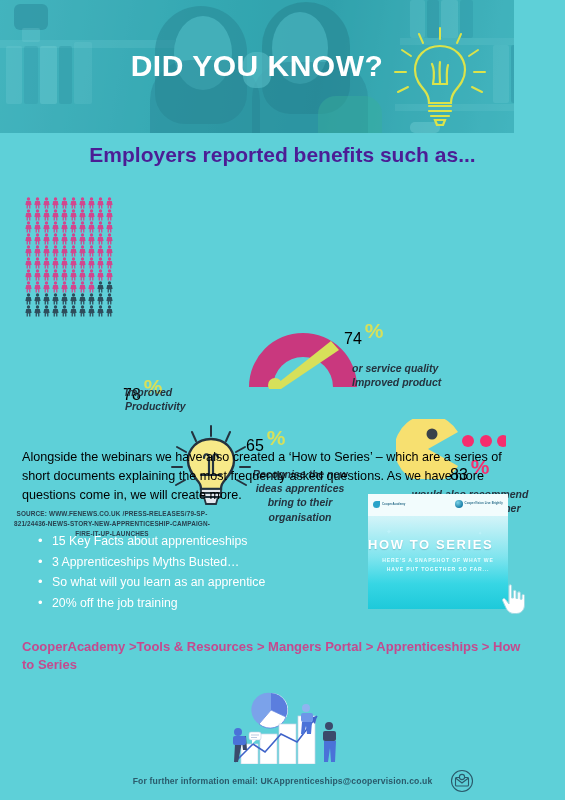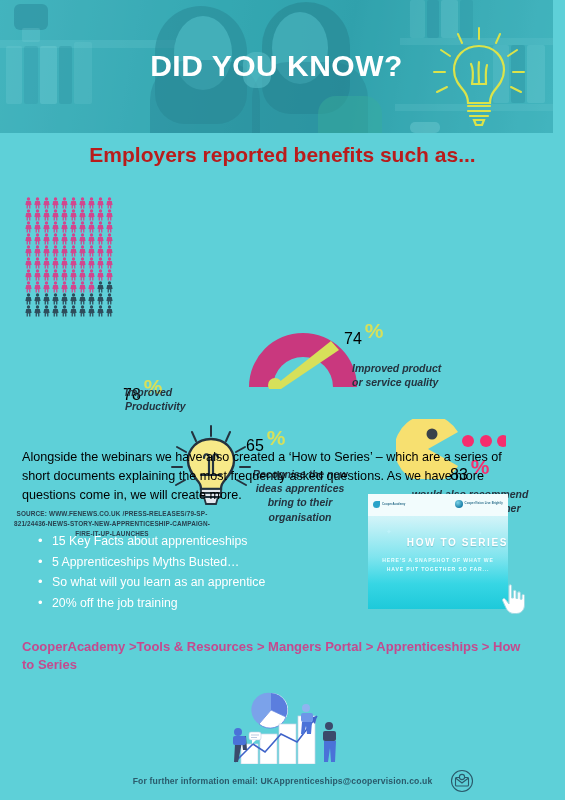--- a/index.html
+++ b/index.html
@@ -5,21 +5,21 @@
   * { box-sizing: border-box; margin: 0; padding: 0; }
   html, body {
     width: 565px; height: 800px;
     font-family: "Liberation Sans", sans-serif;
     background: #5ed0d8;
     overflow: hidden;
   }
   .page { position: relative; width: 565px; height: 800px; background: #5ed0d8; }
 
   
-  .hero { position: relative; width: 553px; height: 133px; overflow: hidden; background:#2fa8ae; }
+  .hero { position: relative; width: 514px; height: 133px; overflow: hidden; background:#2fa8ae; }
   .hero-photo { position:absolute; inset:0; }
   
   .ph-bg {
     position:absolute; inset:0;
     background:
       linear-gradient(100deg, #64c8cf 0%, #57bec6 18%, #3fb3bb 40%, #36a9b2 62%, #4fb9c0 80%, #63c9d0 100%);
   }
   .ph-shelf { position:absolute; background:rgba(255,255,255,0.10); }
   .ph-b { position:absolute; border-radius:2px; }
   .ph-person { position:absolute; border-radius:50% 50% 45% 45%; }
@@ -29,21 +29,21 @@
     position:absolute; left:0; right:0; top:49px; text-align:center;
     color:#ffffff; font-size:30px; font-weight:bold; letter-spacing:0.5px;
     font-family:"Liberation Sans", sans-serif;
   }
   .hero-bulb { position:absolute; right:26px; top:26px; width:96px; height:100px; }
 
   
   .stats { position:relative; width:565px; height:292px; background:#5ed0d8; }
   .section-title {
     position:absolute; top:10px; left:0; right:0; text-align:center;
-    color:#b91c1c; font-size:21px; font-weight:bold;
+    color:#4c1d95; font-size:21px; font-weight:bold;
   }
 
   .people-grid {
     position:absolute; left:24px; top:62px;
     display:grid; grid-template-columns: repeat(10, 9px);
     grid-auto-rows: 12px; gap:0px;
   }
   .person { width:9px; height:12px; }
   .pct { font-size:21px; font-weight:bold; color:#d7e05a; vertical-align:super; margin-left:3px; }
   .pct.pink { color:#f52e6e; }
@@ -87,22 +87,22 @@
   
   .card { position:absolute; left:368px; top:494px; width:140px; height:115px; overflow:hidden;
           background:linear-gradient(180deg,#e9fbfd 0%, #cdf3f8 22%, #7fe4ee 55%, #37d6e4 78%, #1ec9da 100%); }
   .card-top { position:absolute; top:0; left:0; right:0; height:22px; background:#f2fcfd; }
   .card-logo-l { position:absolute; left:5px; top:7px; display:flex; align-items:center; gap:2px; }
   .c-dot { width:7px; height:7px; border-radius:50% 0 50% 50%; background:#2aa3c9; }
   .c-txt { font-size:2.8px; color:#2b6d8a; font-weight:bold; letter-spacing:0.1px; line-height:1.25; }
   .card-logo-r { position:absolute; right:5px; top:6px; display:flex; align-items:center; gap:2px; }
   .c-globe { width:8px; height:8px; border-radius:50%; background:radial-gradient(circle at 35% 32%, #7cd4e8, #1b7fa8 70%); }
   .card-title {
-    position:absolute; left:0; right:0; top:43px; text-align:right;
-    color:#ffffff; font-size:10px; font-weight:bold; letter-spacing:1.6px;
+    position:absolute; left:0; right:0; top:43px; text-align:left;
+    color:#ffffff; font-size:13px; font-weight:bold; letter-spacing:1.6px;
     text-shadow:0 1px 1px rgba(20,90,110,0.25);
   }
   .card-sub {
     position:absolute; left:8px; right:8px; top:62px; text-align:center;
     color:#e8feff; font-size:5.1px; font-weight:bold; letter-spacing:0.85px; line-height:1.7;
   }
   .card-spark { position:absolute; color:#bff2fa; font-size:7px; }
 
   .click-btn {
     position:absolute; left:452px; top:572px; width:92px; height:26px;
@@ -609,22 +609,22 @@
     <svg class="gauge" viewBox="0 0 120 66">
       <path d="M6 64 A54 54 0 0 1 114 64 L90 64 A30 30 0 0 0 30 64 Z" fill="#c9387e"></path>
       <path d="M30 64 L88 18 L96 27 L38 66 Z" fill="#d7e05a"></path>
       <circle cx="32" cy="62" r="7" fill="#d7e05a"></circle>
     </svg>
 
     <div class="stat-74">
       <span class="n">74</span><span class="pct">%</span>
     </div>
     <div class="cap-74 caption">
+      <div>or service quality</div>
       <div>Improved product</div>
-      <div>or service quality</div>
     </div>
 
     <svg class="bulb2" viewBox="0 0 86 86">
       <g stroke="#24333f" stroke-width="2" stroke-linecap="round">
         <line x1="43" y1="3" x2="43" y2="13"></line>
         <line x1="24" y1="9" x2="28" y2="18"></line>
         <line x1="62" y1="9" x2="58" y2="18"></line>
         <line x1="9" y1="24" x2="18" y2="29"></line>
         <line x1="77" y1="24" x2="68" y2="29"></line>
         <line x1="4" y1="44" x2="14" y2="44"></line>
@@ -670,21 +670,21 @@
       <div>businesses</div>
     </div>
 
     <div class="source">SOURCE: WWW.FENEWS.CO.UK /PRESS-RELEASES/79-SP-821/24436-NEWS-STORY-NEW-APPRENTICESHIP-CAMPAIGN-FIRE-IT-UP-LAUNCHES</div>
   </div>
 
   <div class="para">Alongside the webinars we have also created a ‘How to Series’ – which are a series of short documents explaining the most frequently asked questions. As we have more questions come in, we will create more.</div>
 
   <ul class="bullets" id="bullet-list">
       <li>15 Key Facts about apprenticeships</li>
-      <li>5 Apprenticeships Myths Busted…</li>
+      <li>3 Apprenticeships Myths Busted…</li>
       <li>So what will you learn as an apprentice</li>
       <li>20% off the job training</li>
     </ul>
 
   <div class="card">
     <div class="card-top">
       <div class="card-logo-l">
         <span class="c-dot"></span>
         <span class="c-txt">CooperAcademy</span>
       </div>

